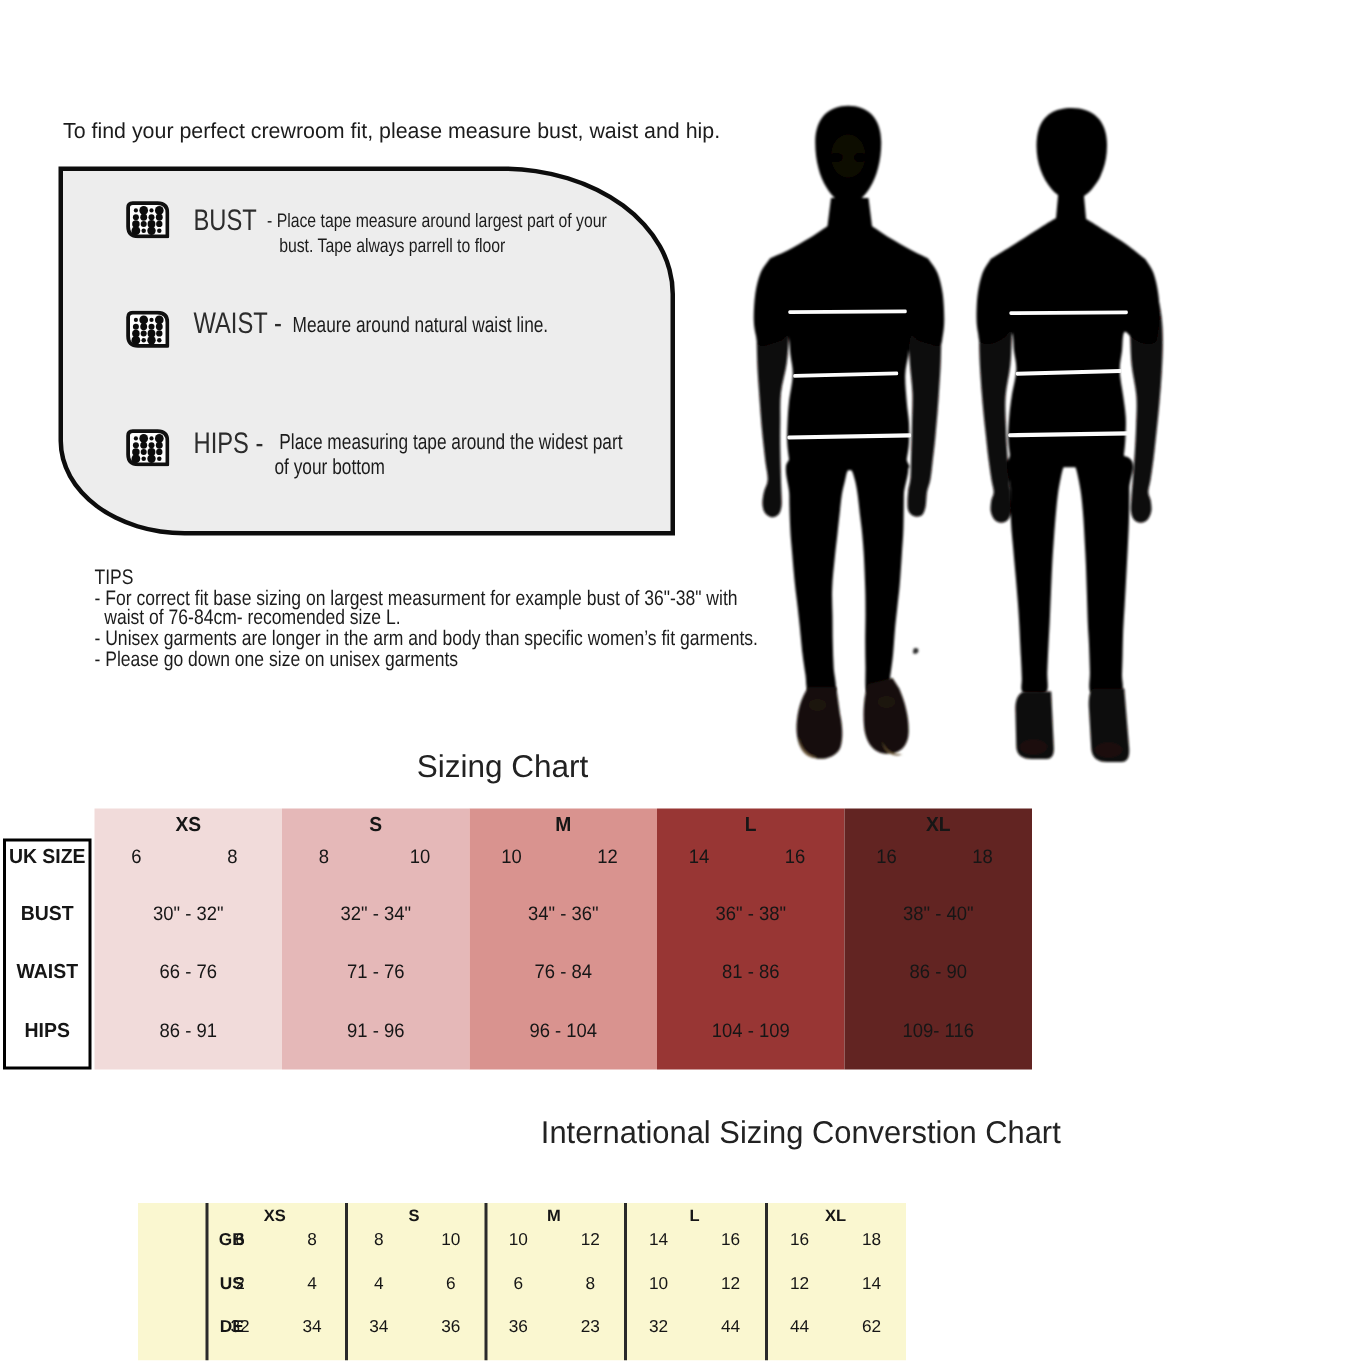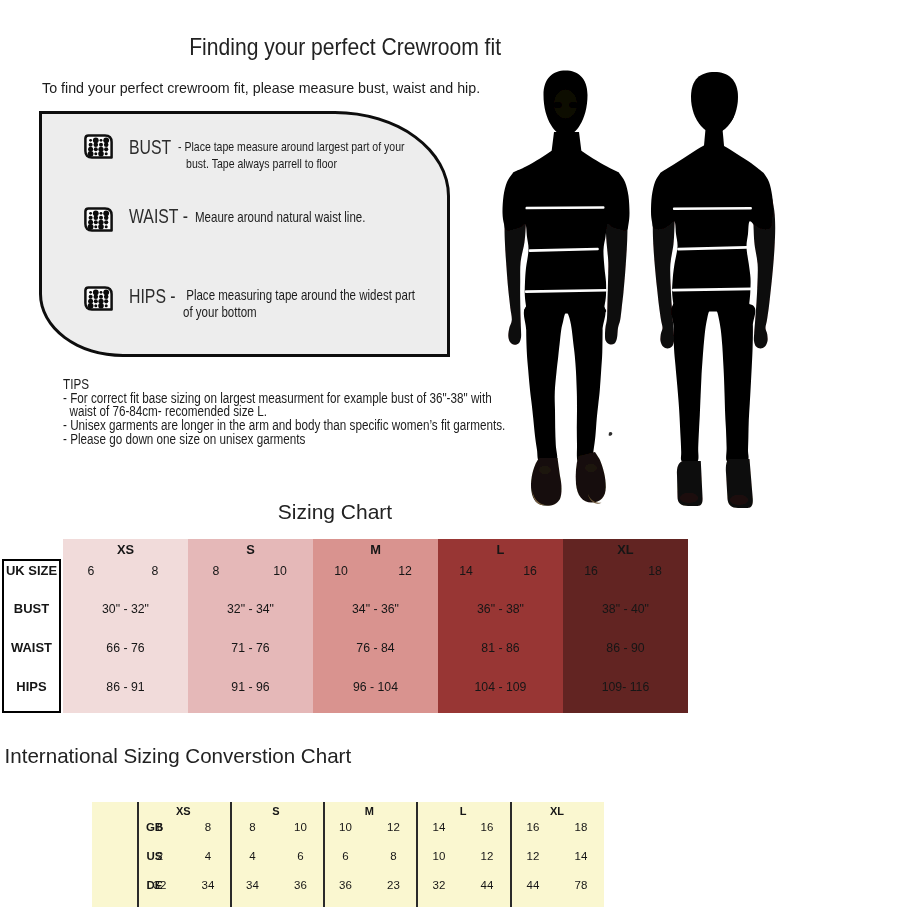--- a/index.html
+++ b/index.html
@@ -37,40 +37,37 @@
   .srowwrap { position:absolute; left:0; width:100%; height:14px; }
   .srow { position:absolute; left:0; width:100%; text-align:center; font-size:13px; line-height:14px;
      transform:scaleX(0.945); }
   .ukv { position:absolute; width:48px; text-align:center; font-size:13px; line-height:14px;
      transform:scaleX(0.945); }
   #size-label-box { position:absolute; left:2px; top:559px; width:59px; height:154px;
      background:#fff; border:2px solid #000; }
   .slabel { position:absolute; left:0; width:100%; text-align:center; font-weight:700;
      font-size:13.5px; line-height:14px; transform:scaleX(0.96); }
 
-  #intl-heading-wrap { position:absolute; left:1px; top:743.8px; width:696px; text-align:left; }
+  #intl-heading-wrap { position:absolute; left:15px; top:743.8px; width:696px; text-align:right; }
   #intl-heading { display:inline-block; font-size:21px; transform:scaleX(0.98);
      transform-origin:50% 0; white-space:nowrap; color:#222; }
 
   #intl-table { position:absolute; left:92px; top:802px; width:512px; height:105px; }
   .ivline { position:absolute; top:0; width:2px; height:105px; background:#2a2a2a; }
   .ihead { position:absolute; top:1.5px; text-align:center; font-weight:700; font-size:11px; line-height:14px; }
   .irlabel { position:absolute; left:0; width:45px; height:14px; line-height:14px;
      text-align:center; font-weight:700; font-size:11.5px;margin-left:40px; }
   .icell { position:absolute; width:40px; height:14px; line-height:14px; text-align:center;
      font-size:11.5px; }
 </style>
 </head>
 <body>
 
 <div id="page">
 
-  <div id="title-wrap">
-    <span id="page-title">Finding your perfect Crewroom fit</span>
-  </div>
 
   <div id="intro">To find your perfect crewroom fit, please measure bust, waist and hip.</div>
 
   <div id="measure-box">
     <div class="mrow">
       <span class="micon" style="top:19.5px;"><svg viewBox="0 0 29 25" width="29" height="25">
             <path d="M4.5,1.4 H21 Q27.6,1.4 27.6,8 V23.6 H8 Q1.4,23.6 1.4,17 V4.5 Q1.4,1.4 4.5,1.4 Z" fill="#fdfdfd" stroke="#101010" stroke-width="2.5" stroke-linejoin="round"></path>
             <g fill="#0c0c0c">
               <circle cx="6.6" cy="6.3" r="1.4"></circle>
               <circle cx="11.8" cy="6.3" r="2.9"></circle>
@@ -320,16 +317,16 @@
       <div class="irlabel" style="top:75.5px;">DE</div>
       <div class="icell" style="left:48px;top:75.5px;">32</div>
       <div class="icell" style="left:96px;top:75.5px;">34</div>
       <div class="icell" style="left:140.5px;top:75.5px;">34</div>
       <div class="icell" style="left:188.5px;top:75.5px;">36</div>
       <div class="icell" style="left:233.5px;top:75.5px;">36</div>
       <div class="icell" style="left:281.5px;top:75.5px;">23</div>
       <div class="icell" style="left:327px;top:75.5px;">32</div>
       <div class="icell" style="left:375px;top:75.5px;">44</div>
       <div class="icell" style="left:421px;top:75.5px;">44</div>
-      <div class="icell" style="left:469px;top:75.5px;">78</div>
+      <div class="icell" style="left:469px;top:75.5px;">62</div>
   </div>
 
 </div>
 
 </body></html>

